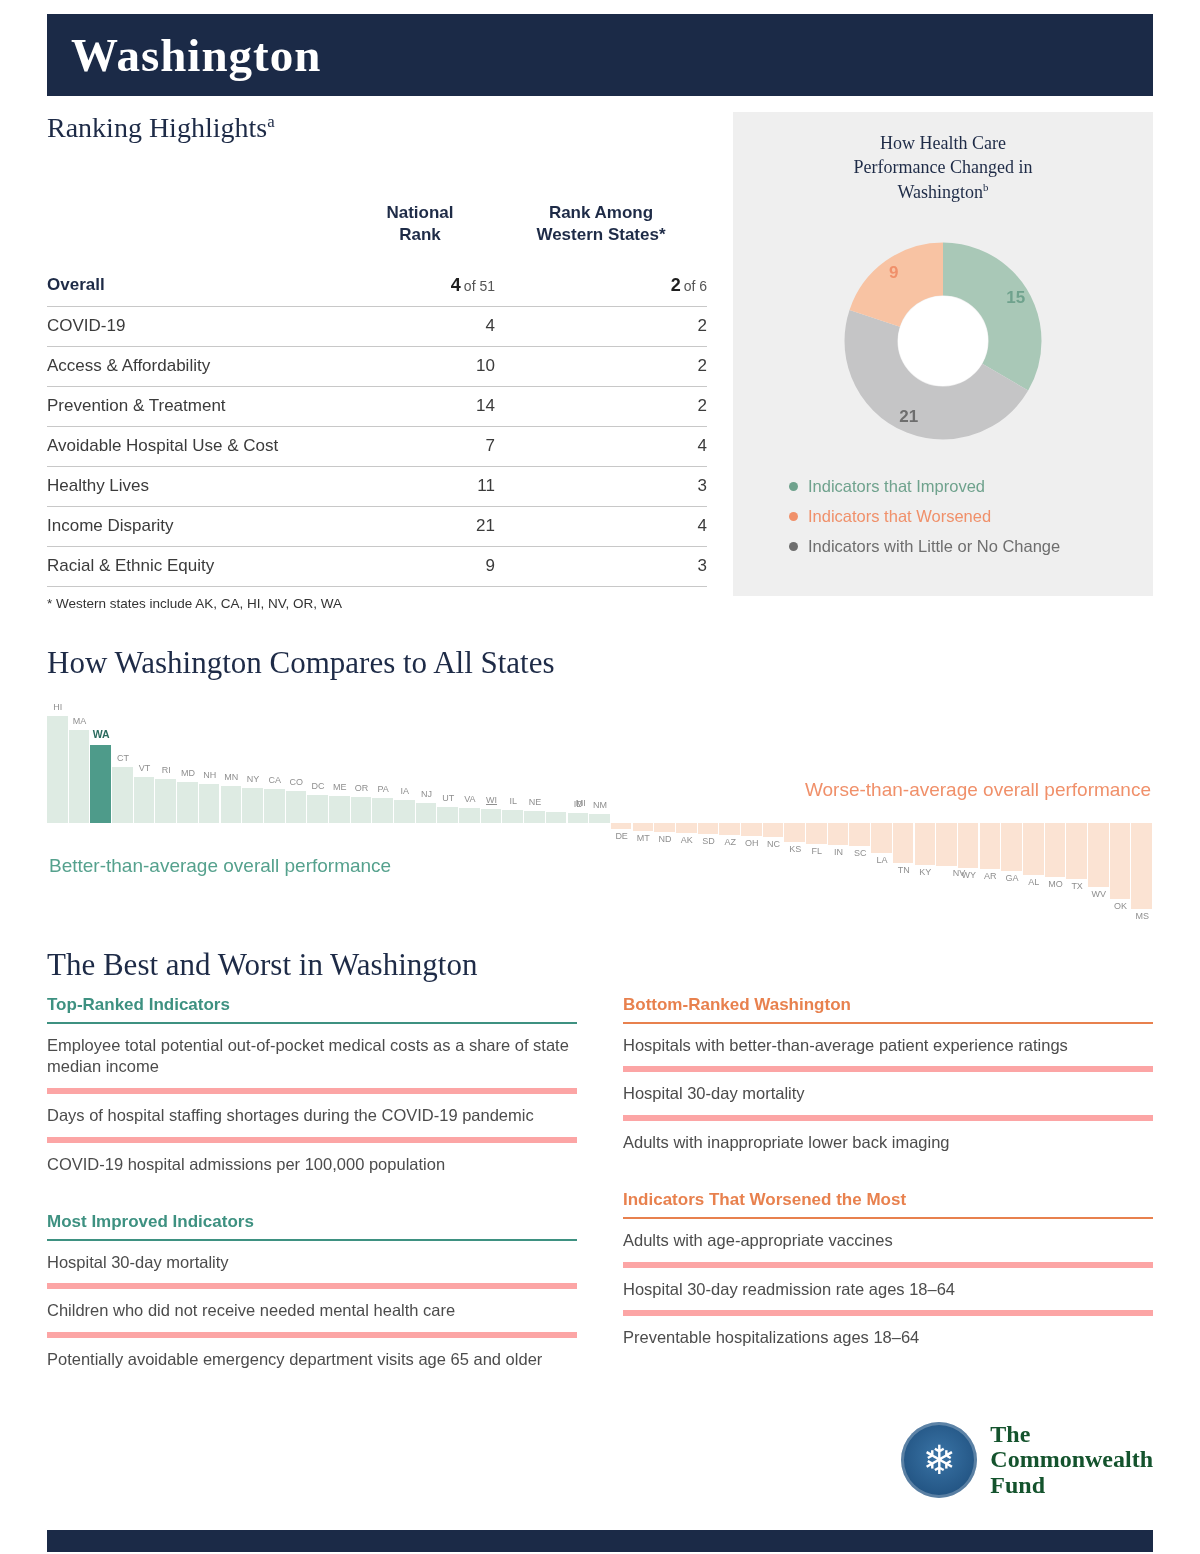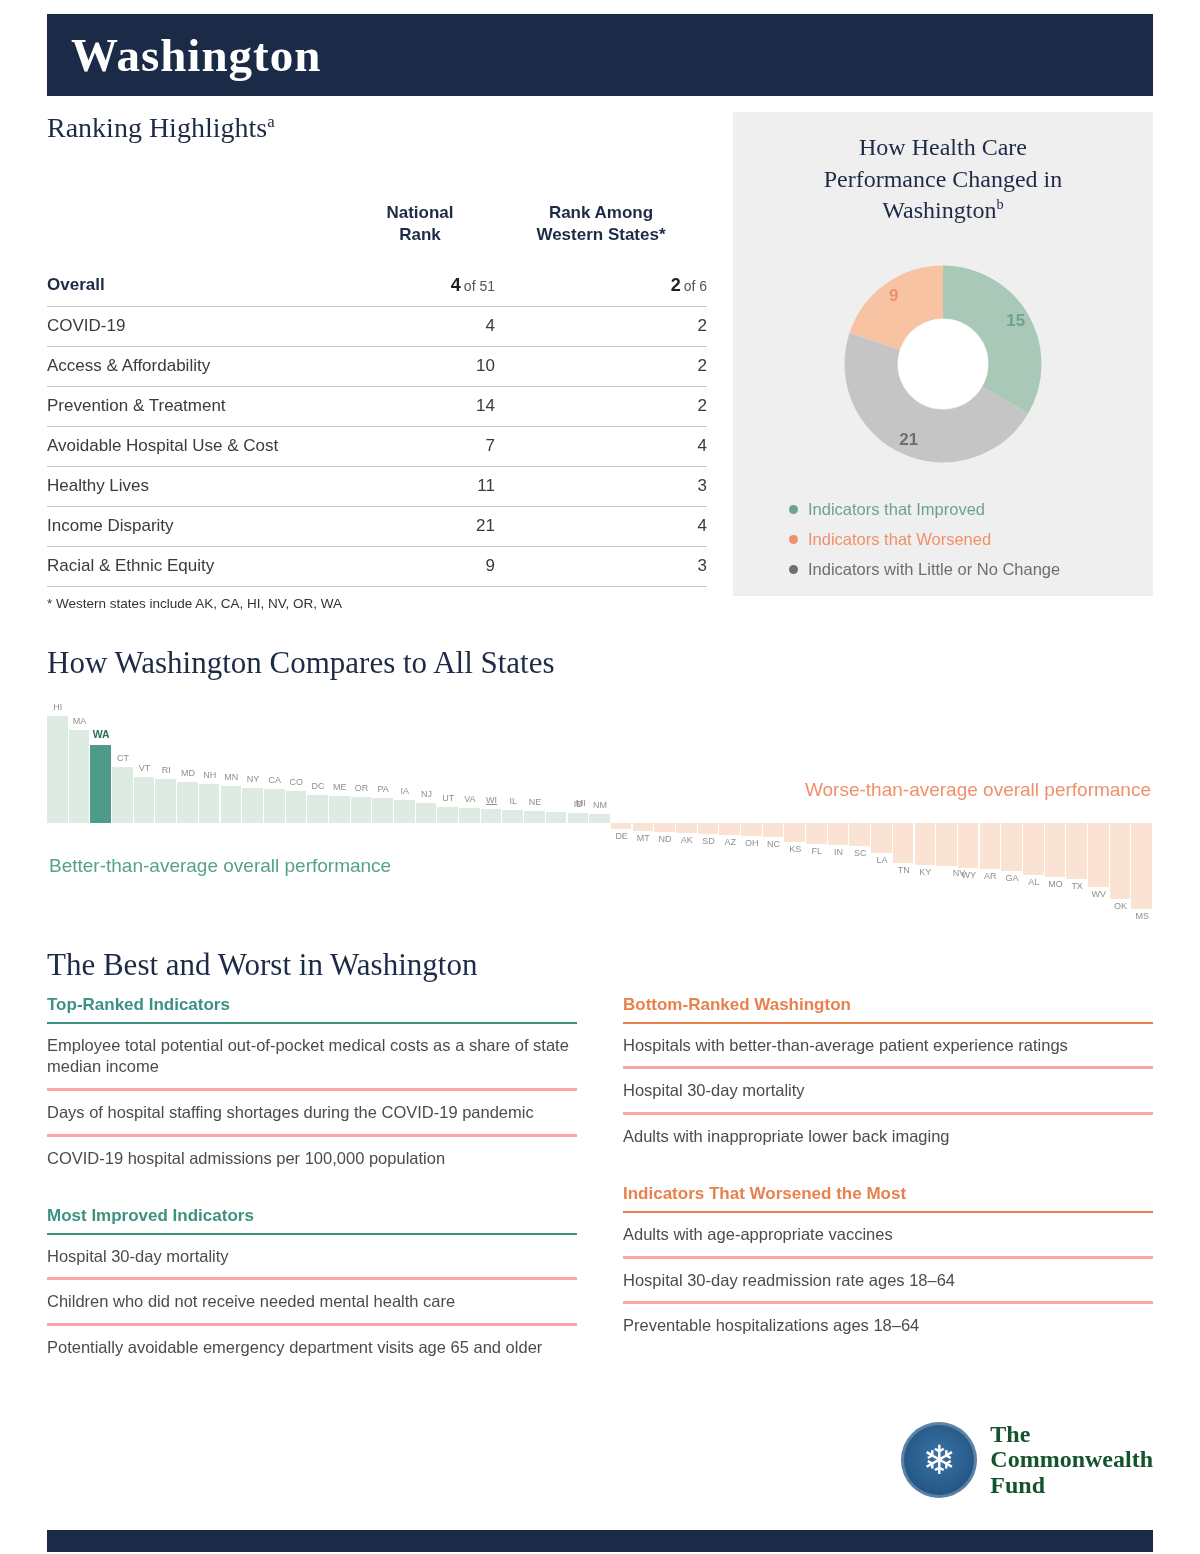--- a/index.html
+++ b/index.html
@@ -26,21 +26,21 @@
   .rank-head { font-weight:bold; font-size:17px; color:#1E2B47; text-align:center; line-height:1.3; }
   .rank-row { border-bottom:1px solid #c8c8c8; min-height:40px; font-size:17px; color:#3b3b3b; }
   .overall-row { min-height:42px; }
   .overall-row .row-label { font-weight:bold; color:#1E2B47; }
   .val { text-align:right; }
   .val b { font-size:18px; color:#1f1f1f; }
   .val .suffix { font-size:14px; color:#555; margin-left:3px; }
   .footnote { font-size:13.5px; color:#333; margin-top:9px; }
 
   .perf-panel { width:420px; flex:none; background:#EFEFEF; padding:16px 20px 18px; height:484px; }
-  .perf-title { font-family:"Liberation Serif", serif; font-size:24px; color:#1E2B47;
+  .perf-title { font-family:"Liberation Serif", serif; font-size:18px; color:#1E2B47;
                 text-align:center; line-height:1.32; margin-top:4px; }
   .donut-svg { display:block; margin:12px auto 4px; }
   .donut-svg text { font-family:"Liberation Sans", sans-serif; font-weight:bold; font-size:17px; }
   .legend { padding-left:36px; margin-top:6px; }
   .legend-item { display:flex; align-items:center; gap:10px; margin:11px 0; font-size:16.5px; }
   .legend-dot { width:9px; height:9px; border-radius:50%; flex:none; }
 
   .section-title { font-size:31px; margin-top:34px; }
   .bw-title { margin-top:2px; }
 
@@ -54,21 +54,21 @@
   .better-label { position:absolute; left:2px; top:162px; color:#55A18D; font-size:19px; }
   .worse-label { position:absolute; right:2px; top:86px; color:#F0906A; font-size:19px; }
 
   .bw-cols { display:flex; gap:46px; margin-top:12px; }
   .bw-col { flex:1; min-width:0; }
   .bw-group { margin-bottom:26px; }
   .bw-group h3 { font-size:17px; font-weight:bold; padding-bottom:7px; border-bottom:2px solid; }
   .bw-group.good h3 { color:#3E9181; border-color:#3E9181; }
   .bw-group.bad h3 { color:#E8814E; border-color:#E8814E; }
   .bw-item { font-size:16.5px; color:#4c4c4c; padding:11px 0 10px; line-height:1.32;
-             border-bottom:3px solid #fca5a5; }
+             border-bottom:6px solid #fca5a5; }
   .bw-item:last-child { border-bottom:none; }
 
   .logo-row { position:absolute; right:47px; top:1422px; display:flex; align-items:center; gap:13px; }
   .logo-circle { width:76px; height:76px; border-radius:50%;
                  background:radial-gradient(circle at 50% 45%, #3a74a6 0%, #235584 70%);
                  display:flex; align-items:center; justify-content:center;
                  box-shadow:inset 0 0 0 3px rgba(255,255,255,0.25); }
   .logo-glyph { color:#fff; font-size:40px; font-family:"DejaVu Sans", sans-serif; line-height:1; }
   .logo-text { font-family:"Liberation Serif", serif; font-weight:bold; font-size:24px;
                line-height:1.06; color:#14532d; }

